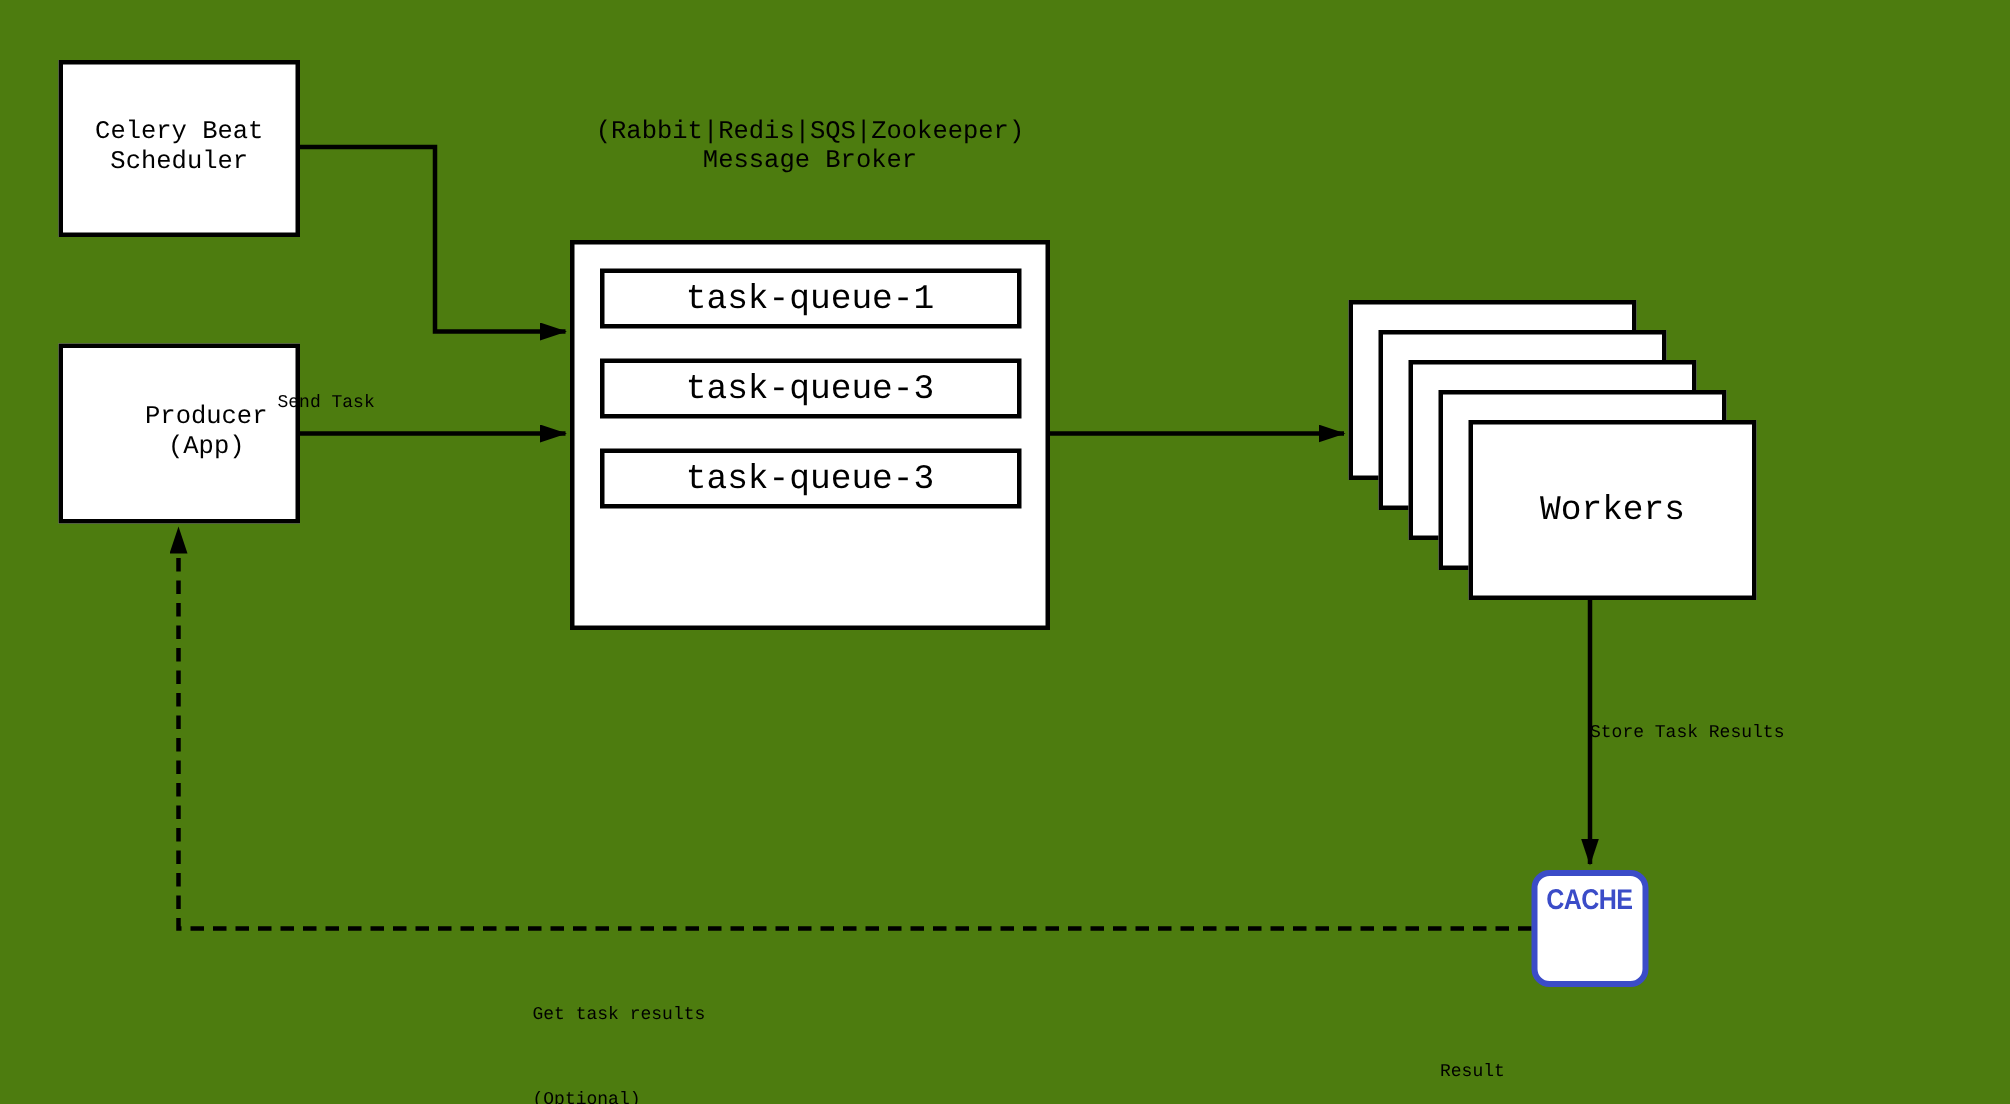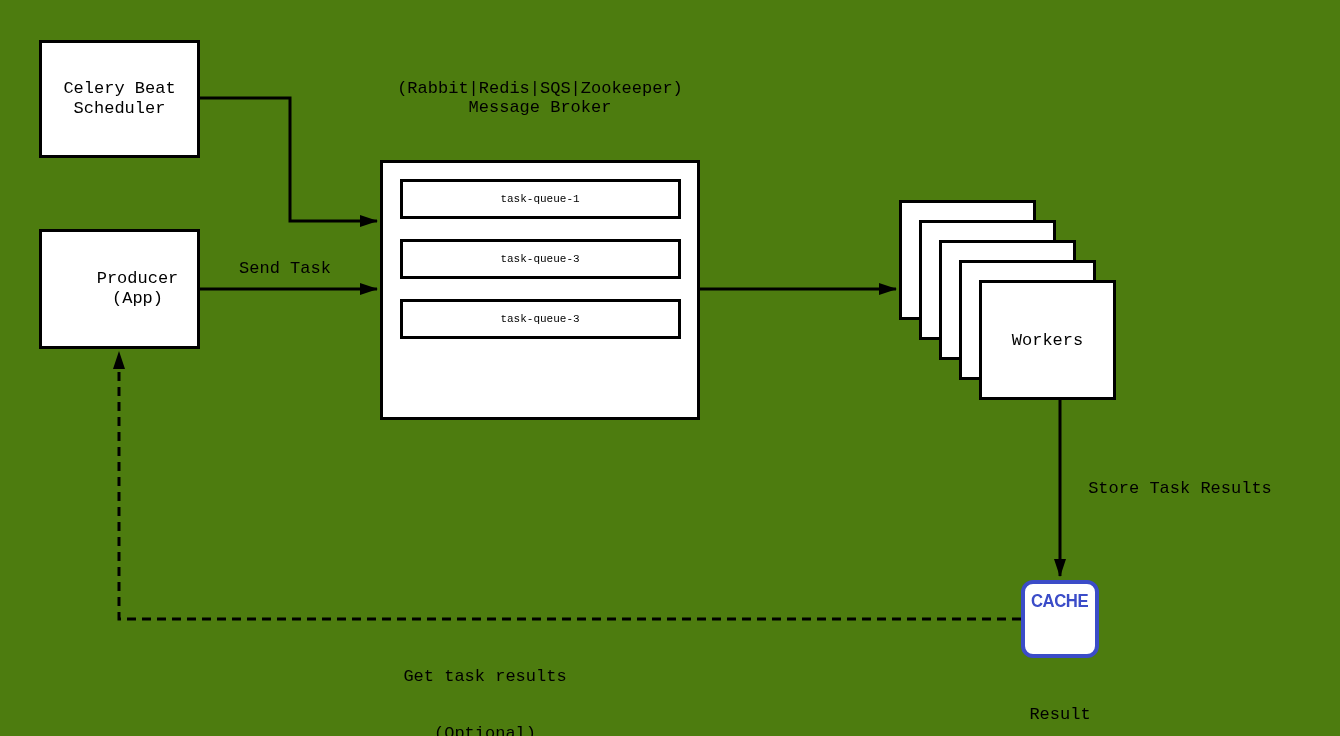--- a/index.html
+++ b/index.html
@@ -49,37 +49,37 @@
   .queue-row {
     box-sizing: border-box;
     border: 3px solid #000000;
     background: #ffffff;
     width: 281px;
     height: 40px;
     flex: 0 0 40px;
     display: flex;
     align-items: center;
     justify-content: center;
-    font-size: 11px;
+    font-size: 23px;
   }
   #workers-stack {
     position: absolute;
     left: 899px; top: 200px; width: 242px; height: 200px;
   }
   .worker-box {
     position: absolute;
     box-sizing: border-box;
-    width: 137px;
+    width: 192px;
     height: 120px;
     border: 3px solid #000000;
     background: #ffffff;
     display: flex;
     align-items: center;
     justify-content: center;
-    font-size: 17px;
+    font-size: 23px;
   }
   .worker-box.b0 { left: 0px;  top: 0px;  }
   .worker-box.b1 { left: 20px; top: 20px; }
   .worker-box.b2 { left: 40px; top: 40px; }
   .worker-box.b3 { left: 60px; top: 60px; }
   .worker-box.b4 { left: 80px; top: 80px; }
 
   #cache-node {
     position: absolute;
     box-sizing: border-box;
@@ -96,22 +96,21 @@
     color: #3b4cc8;
     font-family: "Liberation Sans", sans-serif;
     font-weight: bold;
     font-size: 19px;
     letter-spacing: -0.5px;
     display: inline-block;
     transform: scaleX(0.88);
   }
   .caption, .edge-label {
     position: absolute;
-    text-align: center;
-    font-size: 17px;
+    font-size: 12px;
     line-height: 19px;
     white-space: pre;
   }
   #result-backend-caption { left: 960px; top: 667px; width: 200px; }
   #send-task-label        { left: 185px; top: 259px; width: 200px; }
   #store-results-label    { left: 1060px; top: 479px; width: 240px; }
   #get-results-label      { left: 355px; top: 629px; width: 260px; }
 
   #connector-layer {
     position: absolute;

